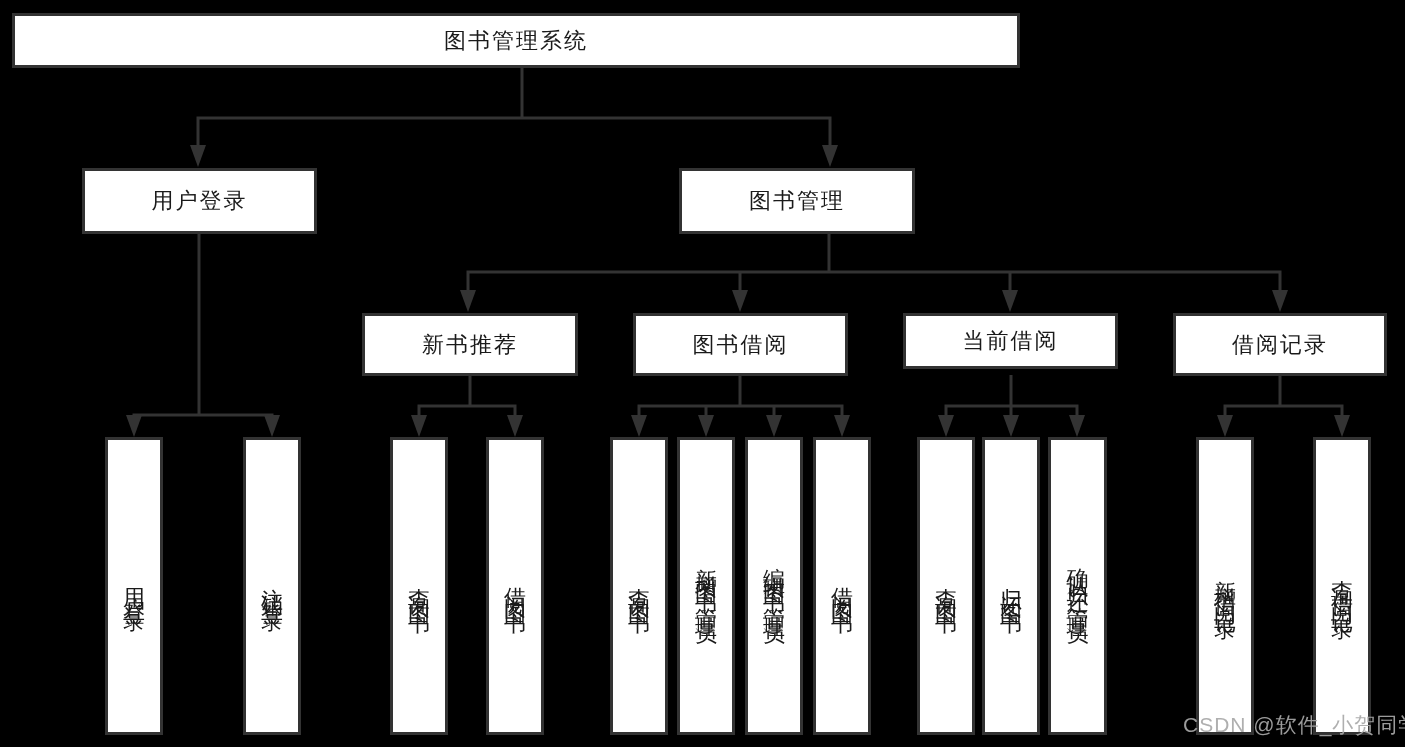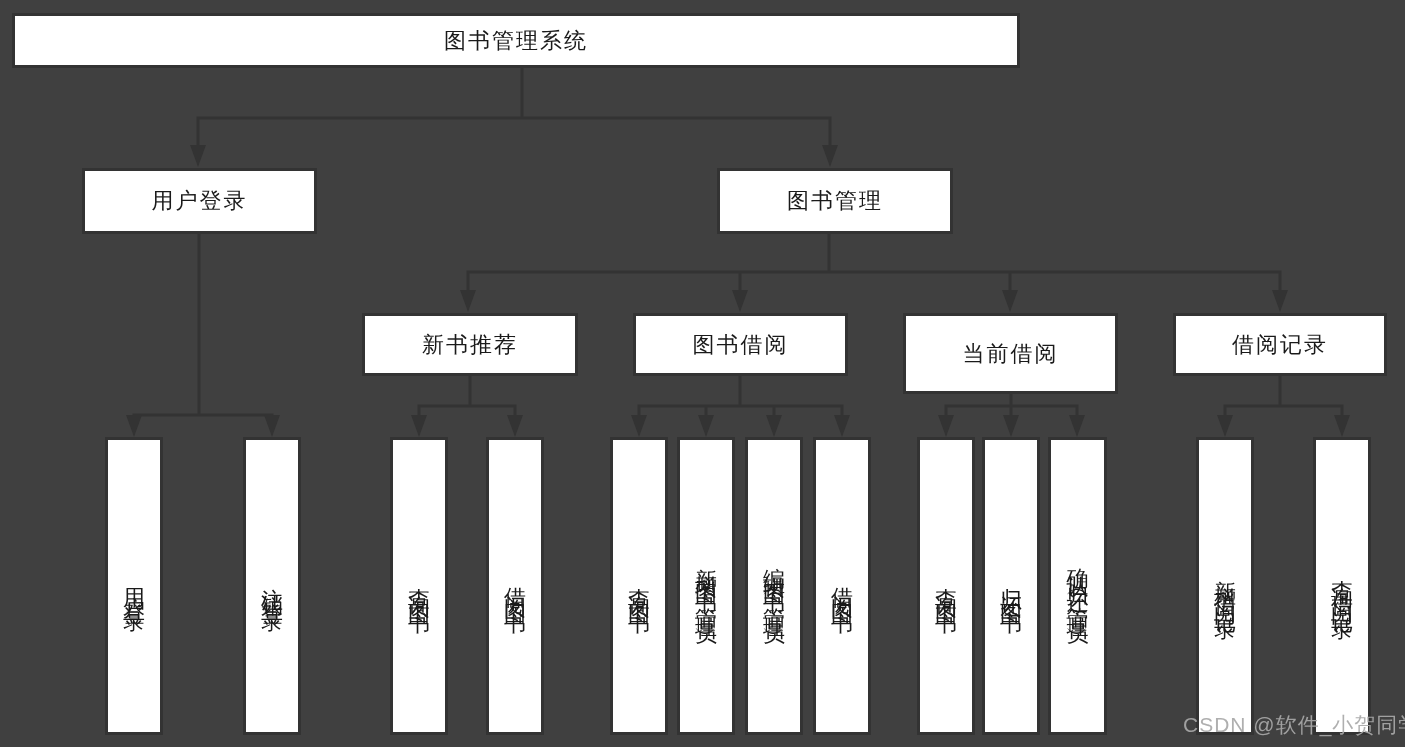--- a/index.html
+++ b/index.html
@@ -1,19 +1,19 @@
 <!DOCTYPE html>
 <html><head>
 <meta charset="utf-8">
 <style>
   html,body{margin:0;padding:0;background:#ffffff;}
   .canvas{
     position:relative;
     width:1405px;height:747px;
-    background:#404040;
+    background:#000000;
     font-family:"Liberation Sans","DejaVu Sans",sans-serif;
     color:#1a1a1a;
     overflow:hidden;
   }
   .connectors{
     position:absolute;left:0;top:0;width:1405px;height:747px;
     pointer-events:none;
   }
   .node{
     position:absolute;
@@ -88,25 +88,25 @@
       <polygon points="1003,415 1019,415 1011,437"></polygon>
       <polygon points="1069,415 1085,415 1077,437"></polygon>
       <polygon points="1217,415 1233,415 1225,437"></polygon>
       <polygon points="1334,415 1350,415 1342,437"></polygon>
     </g>
   </svg>
 
   <div class="node hnode" style="left:12px;top:13px;width:1008px;height:55px;">图书管理系统</div>
 
   <div class="node hnode" style="left:82px;top:168px;width:235px;height:66px;">用户登录</div>
-  <div class="node hnode" style="left:717px;top:168px;width:236px;height:66px;">图书管理</div>
+  <div class="node hnode" style="left:679px;top:168px;width:236px;height:66px;">图书管理</div>
 
   <div class="node hnode" style="left:633px;top:313px;width:215px;height:63px;">图书借阅</div>
   <div class="node hnode" style="left:362px;top:313px;width:216px;height:63px;">新书推荐</div>
-  <div class="node hnode" style="left:903px;top:313px;width:215px;height:81px;">当前借阅</div>
+  <div class="node hnode" style="left:903px;top:313px;width:215px;height:56px;">当前借阅</div>
   <div class="node hnode" style="left:1173px;top:313px;width:214px;height:63px;">借阅记录</div>
 
   <div class="node vnode" style="left:105px;top:437px;width:58px;height:298px;">用户登录</div>
   <div class="node vnode" style="left:243px;top:437px;width:58px;height:298px;">注销登录</div>
 
   <div class="node vnode" style="left:390px;top:437px;width:58px;height:298px;">查询图书</div>
   <div class="node vnode" style="left:486px;top:437px;width:58px;height:298px;">借阅图书</div>
 
   <div class="node vnode" style="left:610px;top:437px;width:58px;height:298px;">查询图书</div>
   <div class="node vnode" style="left:677px;top:437px;width:58px;height:298px;">新增图书（管理员）</div>

